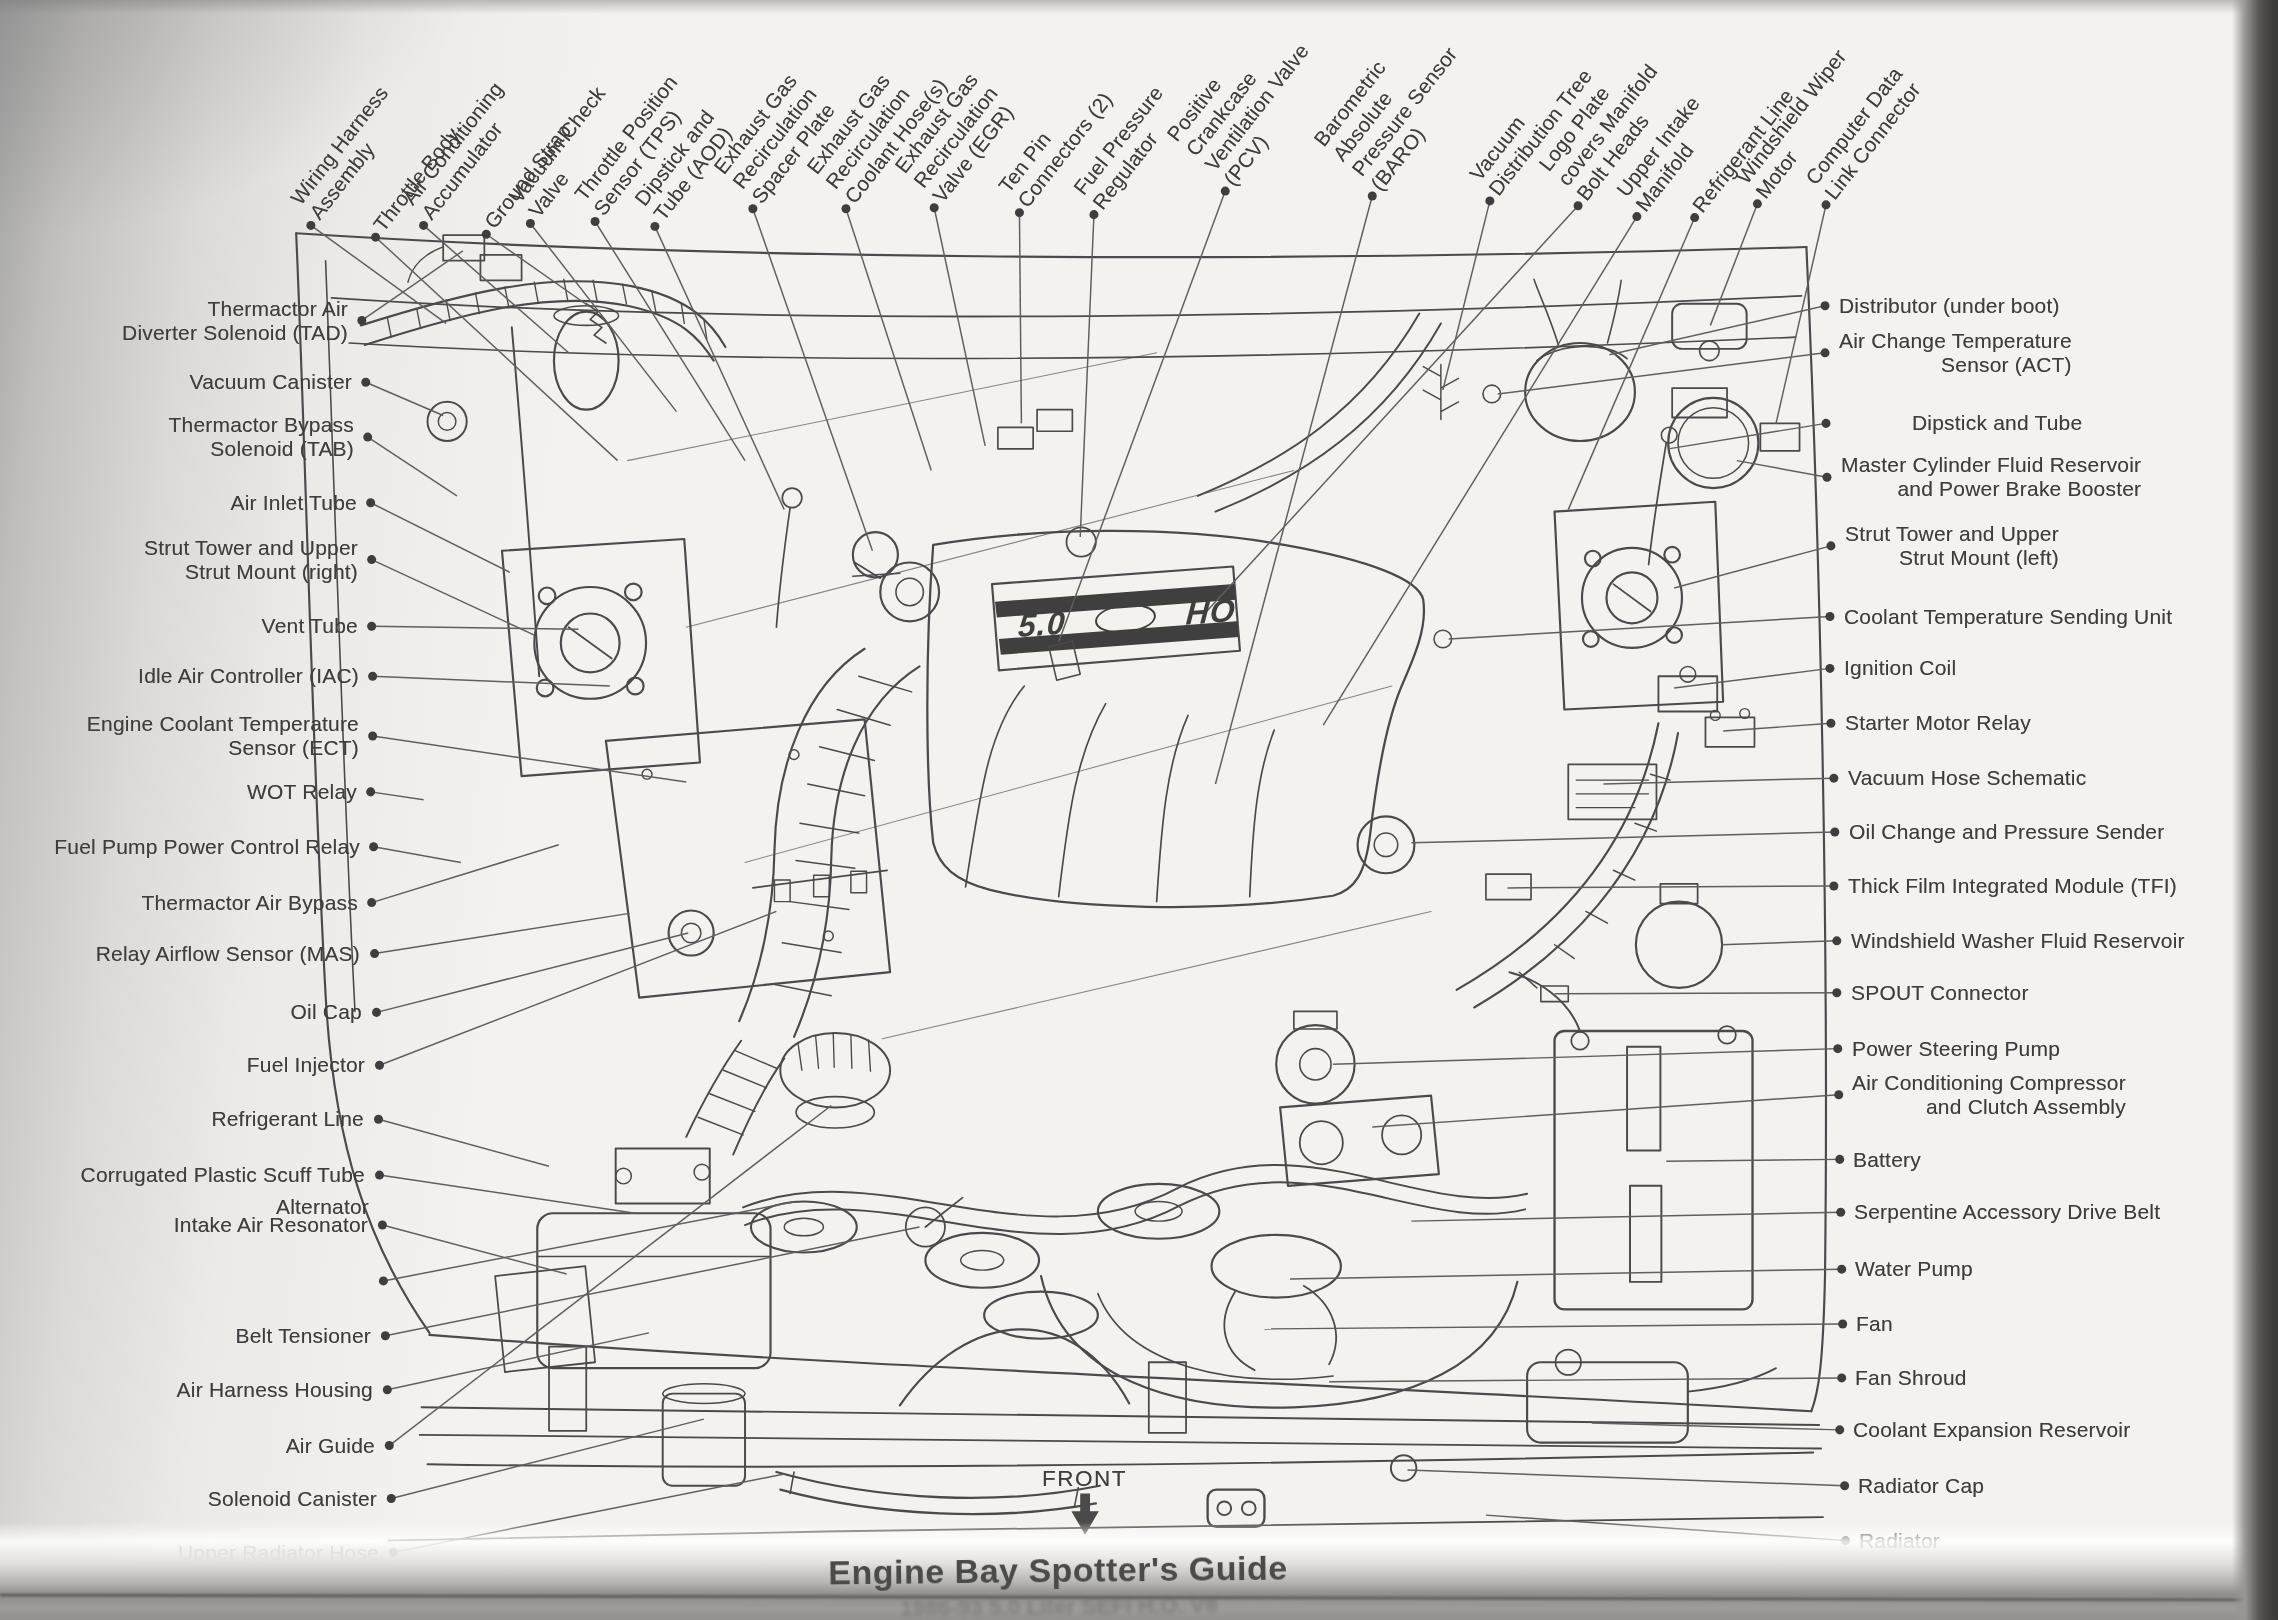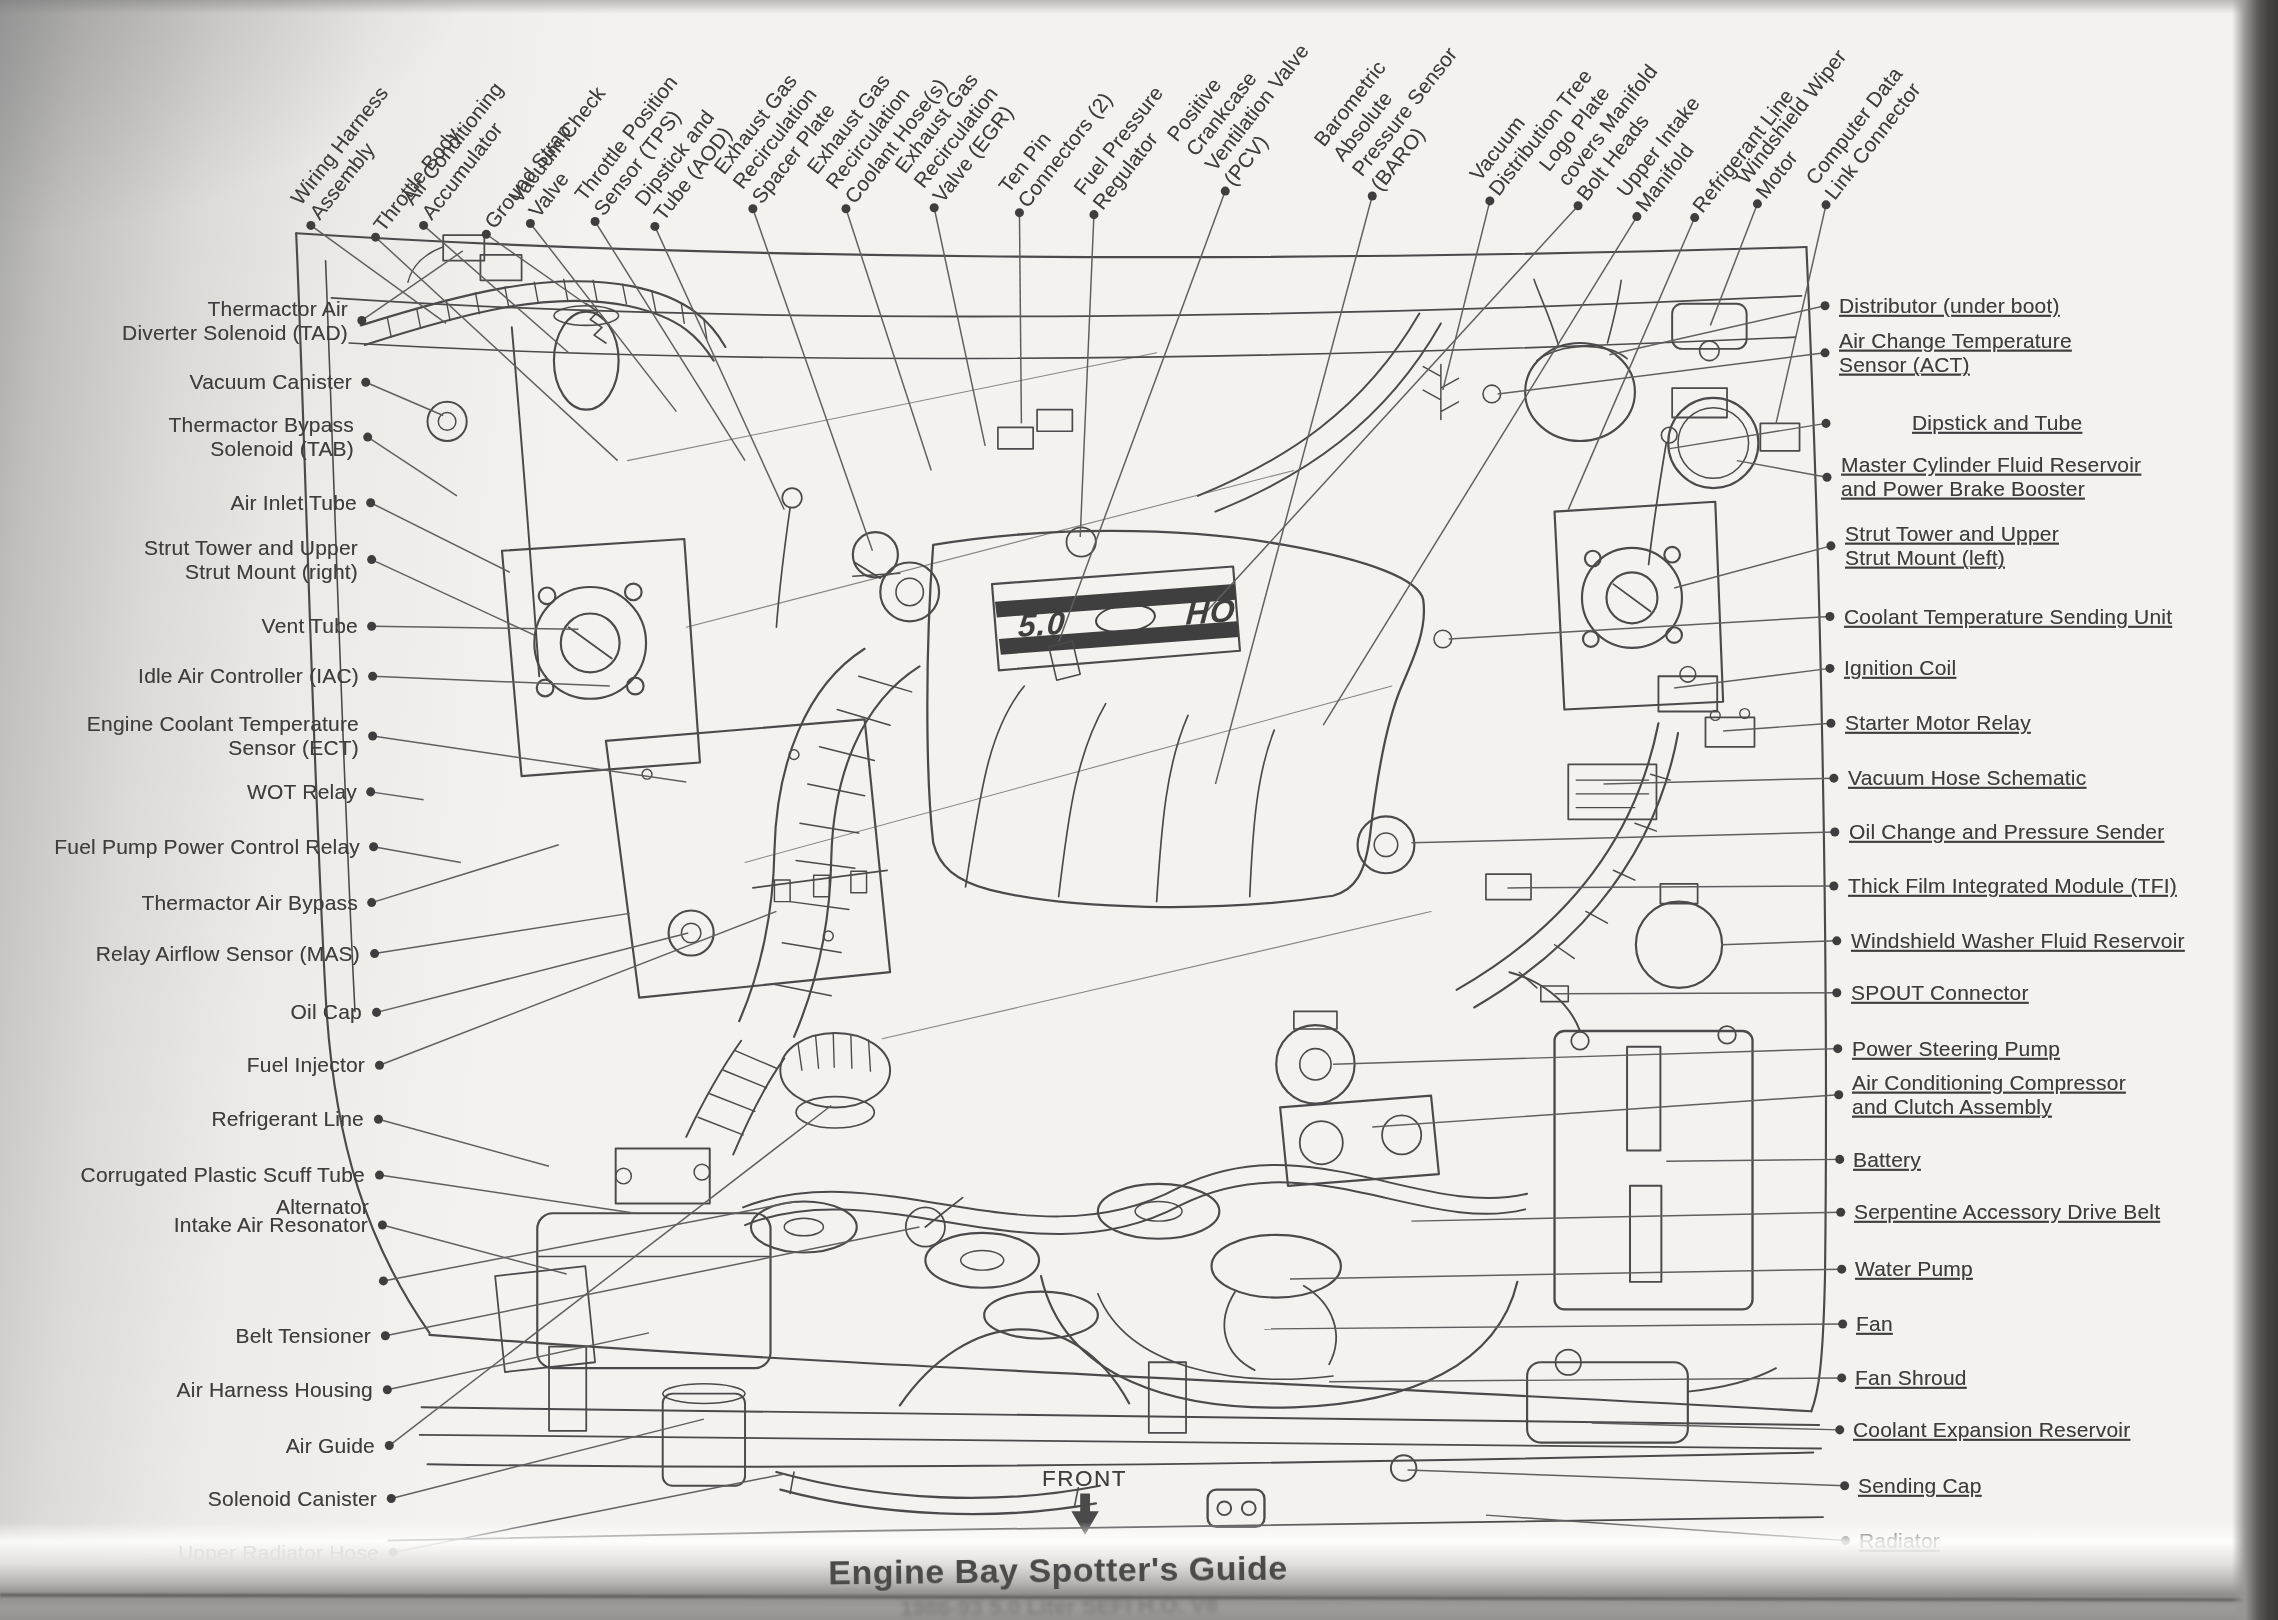--- a/index.html
+++ b/index.html
@@ -16,21 +16,21 @@
     background:linear-gradient(to right,rgba(150,150,150,0) 0%,#979694 28%,#5b5a58 55%,#414140 78%,#3a3a39 100%);}
   .fold-bottom{position:absolute;left:0;right:0;bottom:0;height:98px;pointer-events:none;
     background:linear-gradient(to bottom,rgba(255,255,255,0) 0%,rgba(255,255,255,.85) 20%,#e2e1de 42%,#b5b4b2 62%,#8f8e8c 74%,#9d9c9a 88%,#929190 100%);}
   .fold-line{position:absolute;left:0;right:29px;bottom:21.6px;height:2.9px;pointer-events:none;
     background:rgba(55,55,55,.55);filter:blur(1.1px);transform:rotate(.12deg);}
   svg.drawing{position:absolute;left:0;top:0;}
   
   .callout{position:absolute;color:#3d3d3d;font-size:21px;line-height:1.16;letter-spacing:0.2px;
     white-space:pre-line;text-shadow:0 0 0.6px rgba(70,70,70,.45);}
   .cl{transform:translateY(-50%);text-align:right;}
-  .cr{transform:translateY(-50%);text-align:left;text-decoration:underline;}
+  .cr{transform:translateY(-50%);text-align:right;}
   .ct{font-size:20.6px;transform:rotate(-52deg) translateY(-100%);transform-origin:0 0;
       text-align:left;padding-left:3.9px;}
   .front{position:absolute;left:1019px;top:1466px;width:131px;text-align:center;font-size:22.5px;
     letter-spacing:1.5px;color:#3e3e3e;text-shadow:0 0 0.6px rgba(70,70,70,.5);}
   .title{position:absolute;left:617px;top:1551px;width:882px;text-align:center;font-size:34px;
     font-weight:bold;color:#4a4a4a;transform:rotate(-.6deg);filter:blur(0.7px);letter-spacing:0.5px;}
   .subtitle{position:absolute;left:667px;top:1594px;width:784px;text-align:center;font-size:22.5px;
     font-weight:bold;color:#6b6a68;transform:rotate(-.6deg);filter:blur(2.3px);opacity:.55;}
   
   .badge{position:absolute;left:1010px;top:598px;width:218px;height:41px;display:flex;
@@ -548,21 +548,21 @@
   <div class="callout cr" style="left:1851px;top:993px">SPOUT Connector</div>
   <div class="callout cr" style="left:1852px;top:1049px">Power Steering Pump</div>
   <div class="callout cr" style="left:1852px;top:1095px">Air Conditioning Compressor
 and Clutch Assembly</div>
   <div class="callout cr" style="left:1853px;top:1160px">Battery</div>
   <div class="callout cr" style="left:1854px;top:1212px">Serpentine Accessory Drive Belt</div>
   <div class="callout cr" style="left:1855px;top:1269px">Water Pump</div>
   <div class="callout cr" style="left:1856px;top:1324px">Fan</div>
   <div class="callout cr" style="left:1855px;top:1378px">Fan Shroud</div>
   <div class="callout cr" style="left:1853px;top:1430px">Coolant Expansion Reservoir</div>
-  <div class="callout cr" style="left:1858px;top:1486px">Sending Cap</div>
+  <div class="callout cr" style="left:1858px;top:1486px">Radiator Cap</div>
   <div class="callout cr" style="left:1859px;top:1541px">Radiator</div>
 
   <div class="front">FRONT</div>
 
   <div class="fold-bottom"></div>
   <div class="fold-line"></div>
   <div class="title">Engine Bay Spotter's Guide</div>
   <div class="subtitle">1986-93 5.0 Liter SEFI H.O. V8</div>
   <div class="edge-right"></div>
 </div>

